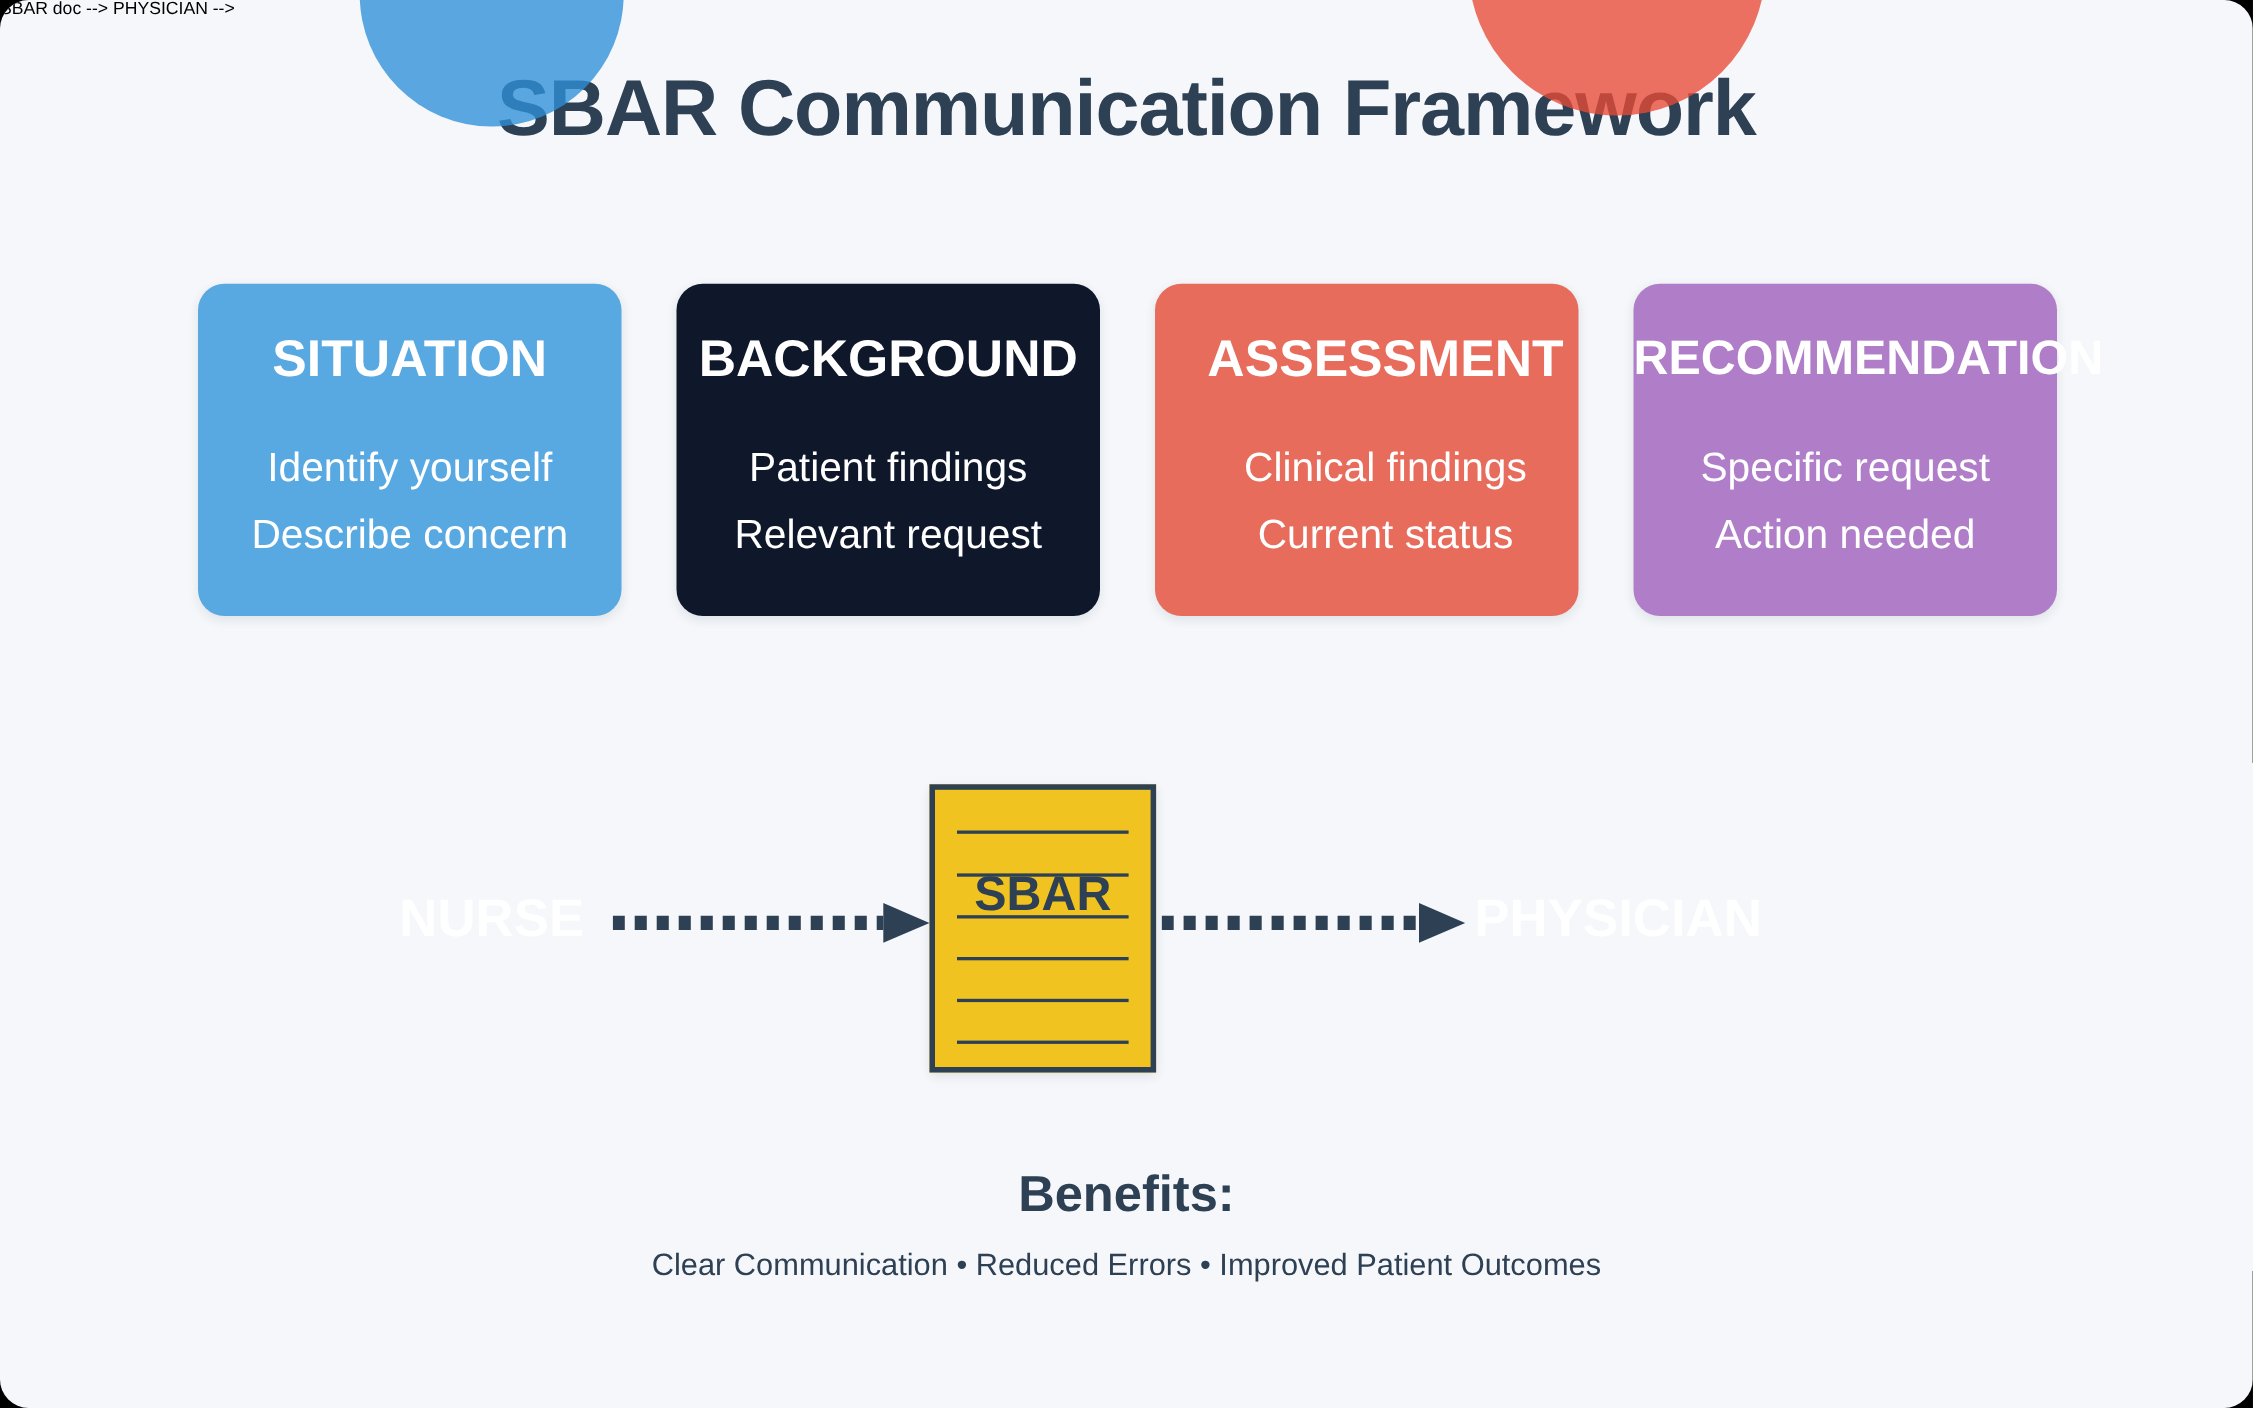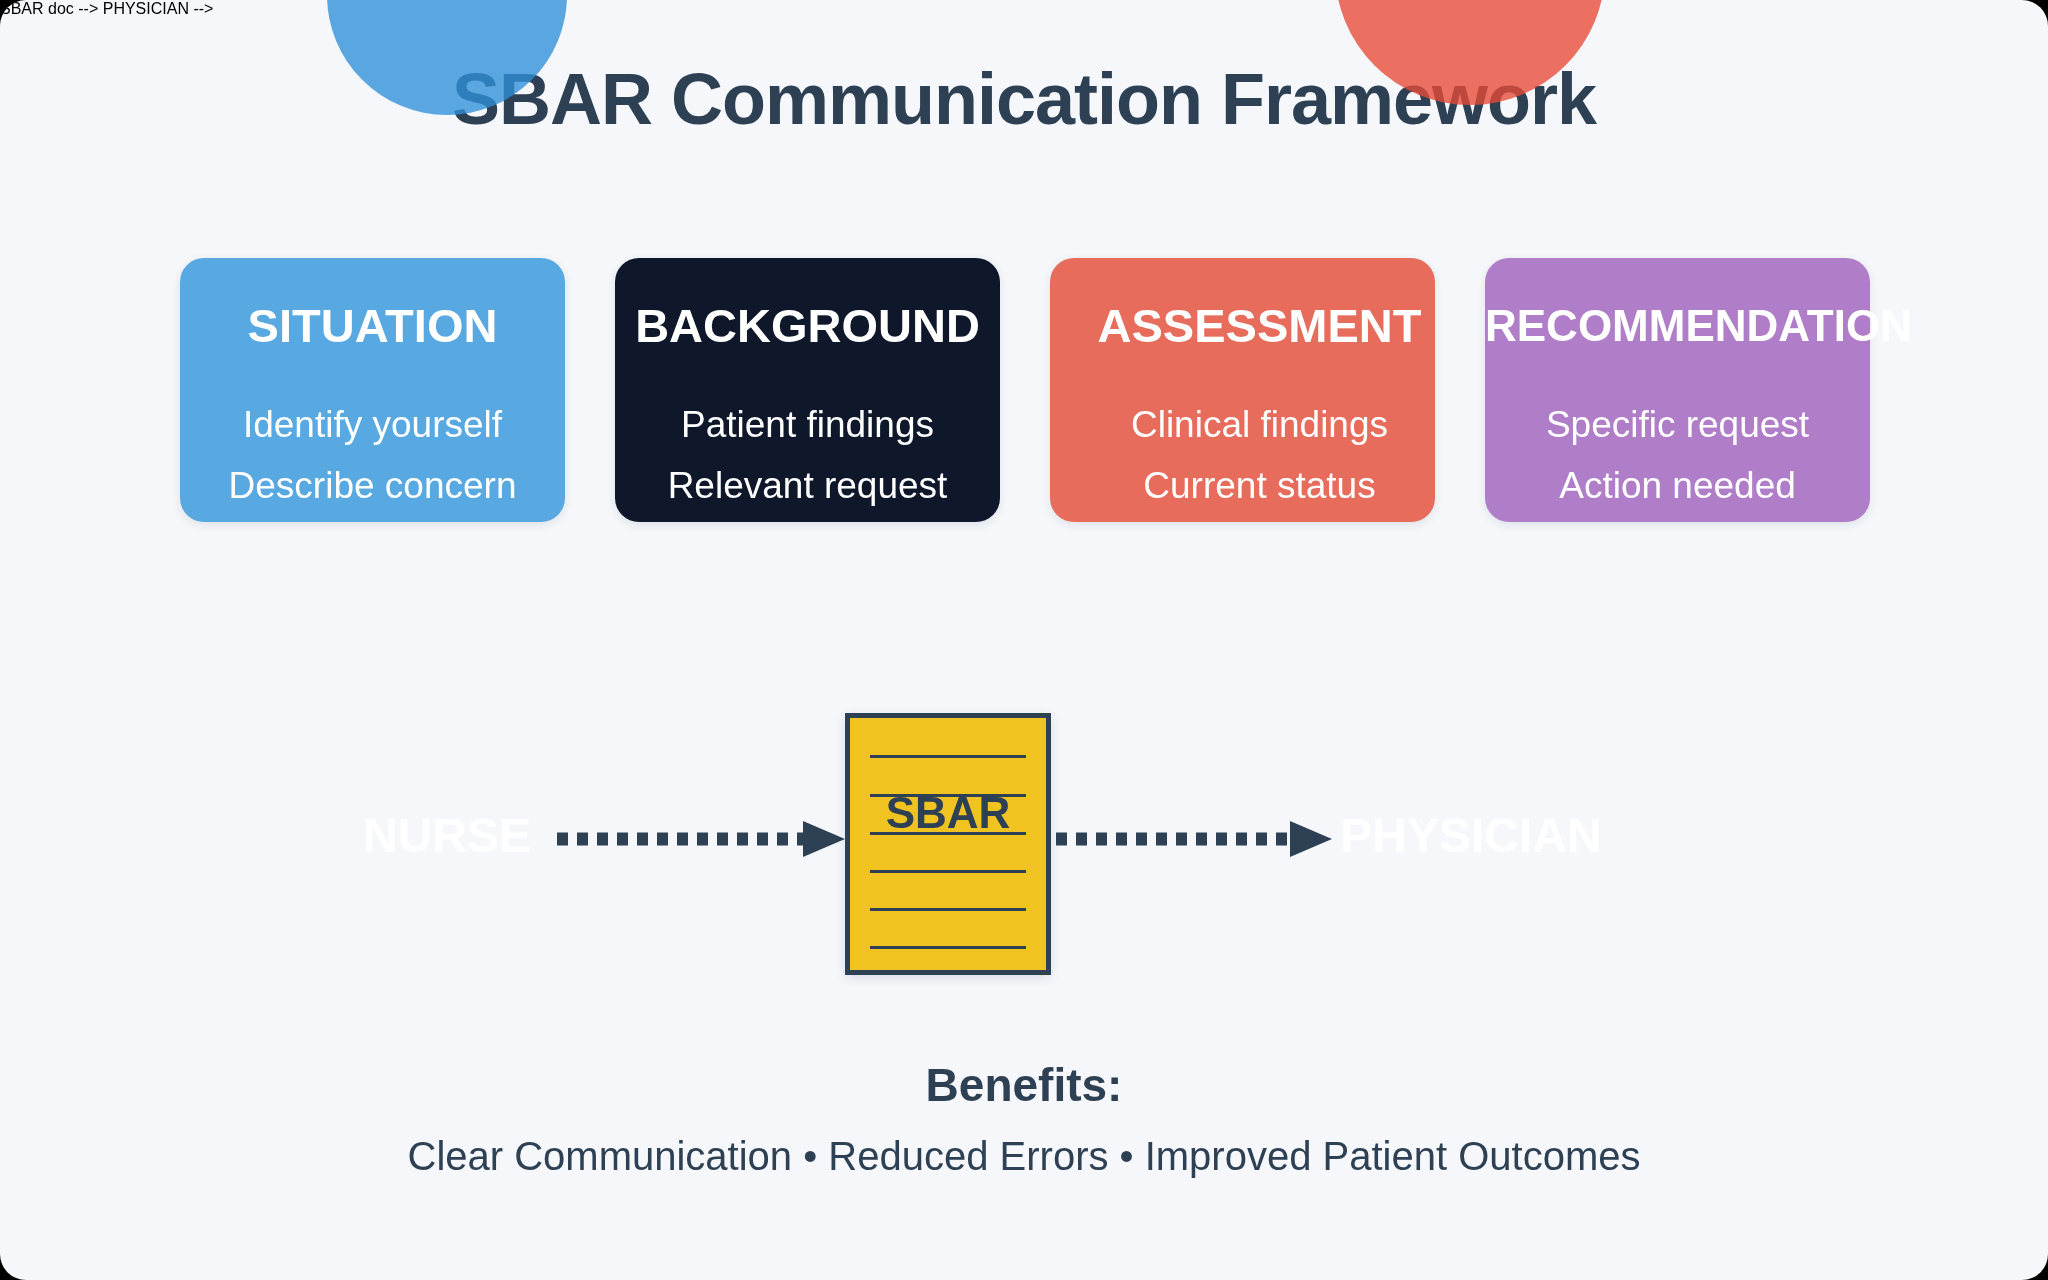--- a/index.html
+++ b/index.html
@@ -35,21 +35,21 @@
   
   .cards {
     position: absolute;
     top: 258px; left: 180px;
     width: 1690px;
     display: flex;
     gap: 50px;
     z-index: 1;
   }
   .card {
-    width: 385px; height: 264px;
+    width: 385px; height: 302px;
     box-sizing: border-box;
     border-radius: 24px;
     padding-top: 40px;
     color: #ffffff;
     text-align: center;
     box-shadow: 0 3px 10px rgba(30,50,70,.10);
   }
   .card h2 { margin: 0; font-size: 47px; line-height: 56px; font-weight: 700; }
   .card.small-title h2 { font-size: 44px; }
   .card .lines { margin-top: 40px; font-size: 37px; line-height: 61px; font-weight: 400; }
@@ -116,21 +116,21 @@
     font-size: 46px;
     font-weight: 700;
     color: var(--navy, #2e4053);
   }
   .benefits-text {
     position: absolute;
     top: 1134px; left: 0;
     width: 100%;
     margin: 0;
     text-align: center;
-    font-size: 40px;
+    font-size: 28px;
     font-weight: 400;
     color: var(--navy, #2e4053);
   }
 </style>
 </head>
 <body>
 
 <div class="page">
 
   <h1 class="page-title">SBAR Communication Framework</h1>

